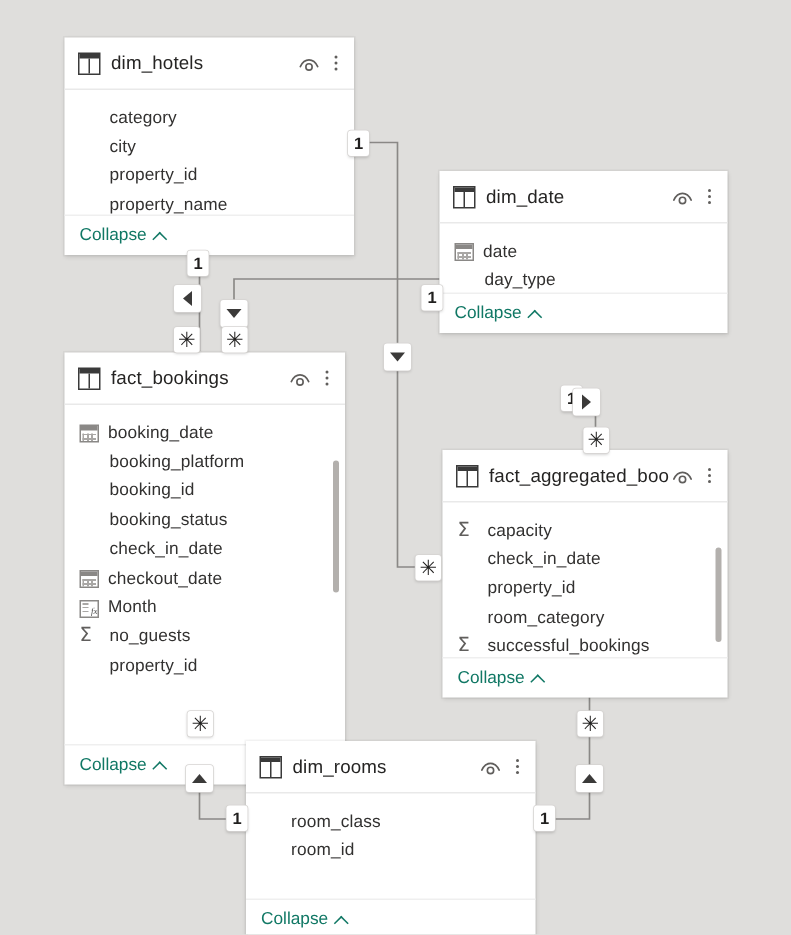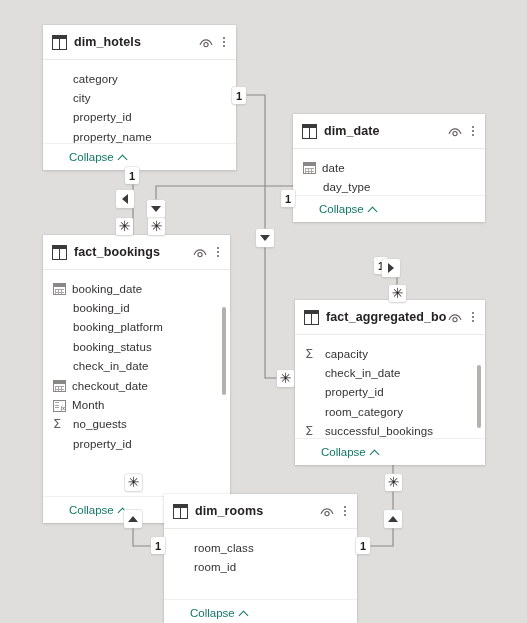--- a/index.html
+++ b/index.html
@@ -62,21 +62,20 @@
     margin-left: -0.7px;
     background: #3a3a3a;
   }
   .tbl-title {
     font-size: 12.5px;
     color: #252423;
     white-space: nowrap;
     overflow: hidden;
     flex: 1 1 auto;
     letter-spacing: 0.1px;
-    font-weight: bold;
   }
   .hdr-icons {
     display: flex;
     align-items: center;
     gap: 4px;
     flex: 0 0 auto;
   }
   .eye-icon {
     width: 16px;
     height: 14px;
@@ -191,21 +190,21 @@
     font-family: "Liberation Serif", serif;
     line-height: 7px;
   }
 
   .tbl-footer {
     flex: 0 0 auto;
     border-top: 1px solid #efefef;
     height: 26px;
     display: flex;
     align-items: center;
-    padding-left: 26px;
+    padding-left: 10px;
   }
   .collapse-btn {
     display: flex;
     align-items: center;
     gap: 5px;
     font-size: 11.5px;
     color: #117865;
     cursor: pointer;
   }
   .chev-up {
@@ -413,25 +412,25 @@
       </span>
     </div>
     <div class="tbl-fields">
       <div class="vscroll" style="top:37px; height:88px;"></div>
       <div class="field">
         <span class="fld-icon ic-calendar"></span>
         <span class="fld-label">booking_date</span>
       </div>
       <div class="field">
         <span class="fld-icon"></span>
+        <span class="fld-label">booking_platform</span>
+      </div>
+      <div class="field">
+        <span class="fld-icon"></span>
         <span class="fld-label">booking_id</span>
-      </div>
-      <div class="field">
-        <span class="fld-icon"></span>
-        <span class="fld-label">booking_platform</span>
       </div>
       <div class="field">
         <span class="fld-icon"></span>
         <span class="fld-label">booking_status</span>
       </div>
       <div class="field">
         <span class="fld-icon"></span>
         <span class="fld-label">check_in_date</span>
       </div>
       <div class="field">

